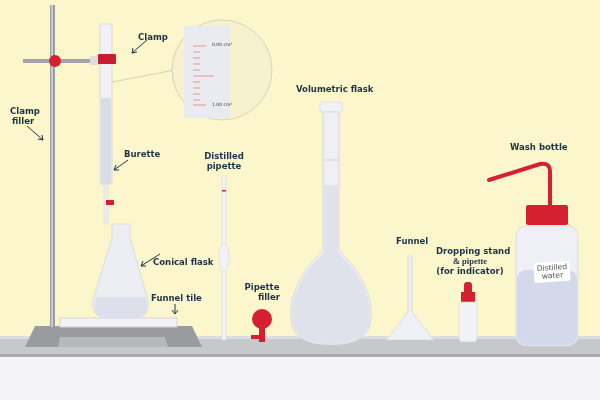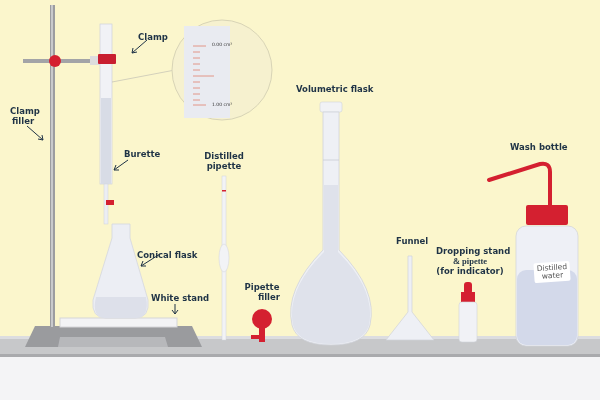--- a/index.html
+++ b/index.html
@@ -117,22 +117,22 @@
   </g>
 </svg>
 
 <div class="small" style="left:212px;top:42px;">0.00 cm³</div>
 <div class="small" style="left:212px;top:102px;">1.00 cm³</div>
 
 <div class="lbl" style="left:138px;top:32px;">Clamp</div>
 <div class="lbl" style="left:10px;top:106px;">Clamp</div>
 <div class="lbl" style="left:12px;top:116px;">filler</div>
 <div class="lbl" style="left:124px;top:149px;">Burette</div>
-<div class="lbl" style="left:137px;top:250px;">Conical flask</div>
-<div class="lbl" style="left:151px;top:293px;">White stand</div>
+<div class="lbl" style="left:137px;top:257px;padding-left:16px;">Conical flask</div>
+<div class="lbl" style="left:151px;top:293px;">Funnel tile</div>
 <div class="lbl" style="left:200px;top:151px;width:48px;">Distilled</div>
 <div class="lbl" style="left:200px;top:161px;width:48px;">pipette</div>
 <div class="lbl" style="left:244px;top:282px;width:36px;">Pipette</div>
 <div class="lbl" style="left:244px;top:292px;width:36px;text-align:right;">filler</div>
 <div class="lbl" style="left:296px;top:84px;width:72px;">Volumetric flask</div>
 <div class="lbl" style="left:396px;top:236px;">Funnel</div>
 <div class="lbl" style="left:436px;top:246px;width:68px;">Dropping stand</div>
 <div class="lbl" style="left:436px;top:256px;width:68px;font-family:Liberation Serif, serif;">&amp; pipette</div>
 <div class="lbl" style="left:436px;top:266px;width:68px;">(for indicator)</div>
 <div class="lbl" style="left:510px;top:142px;">Wash bottle</div>

